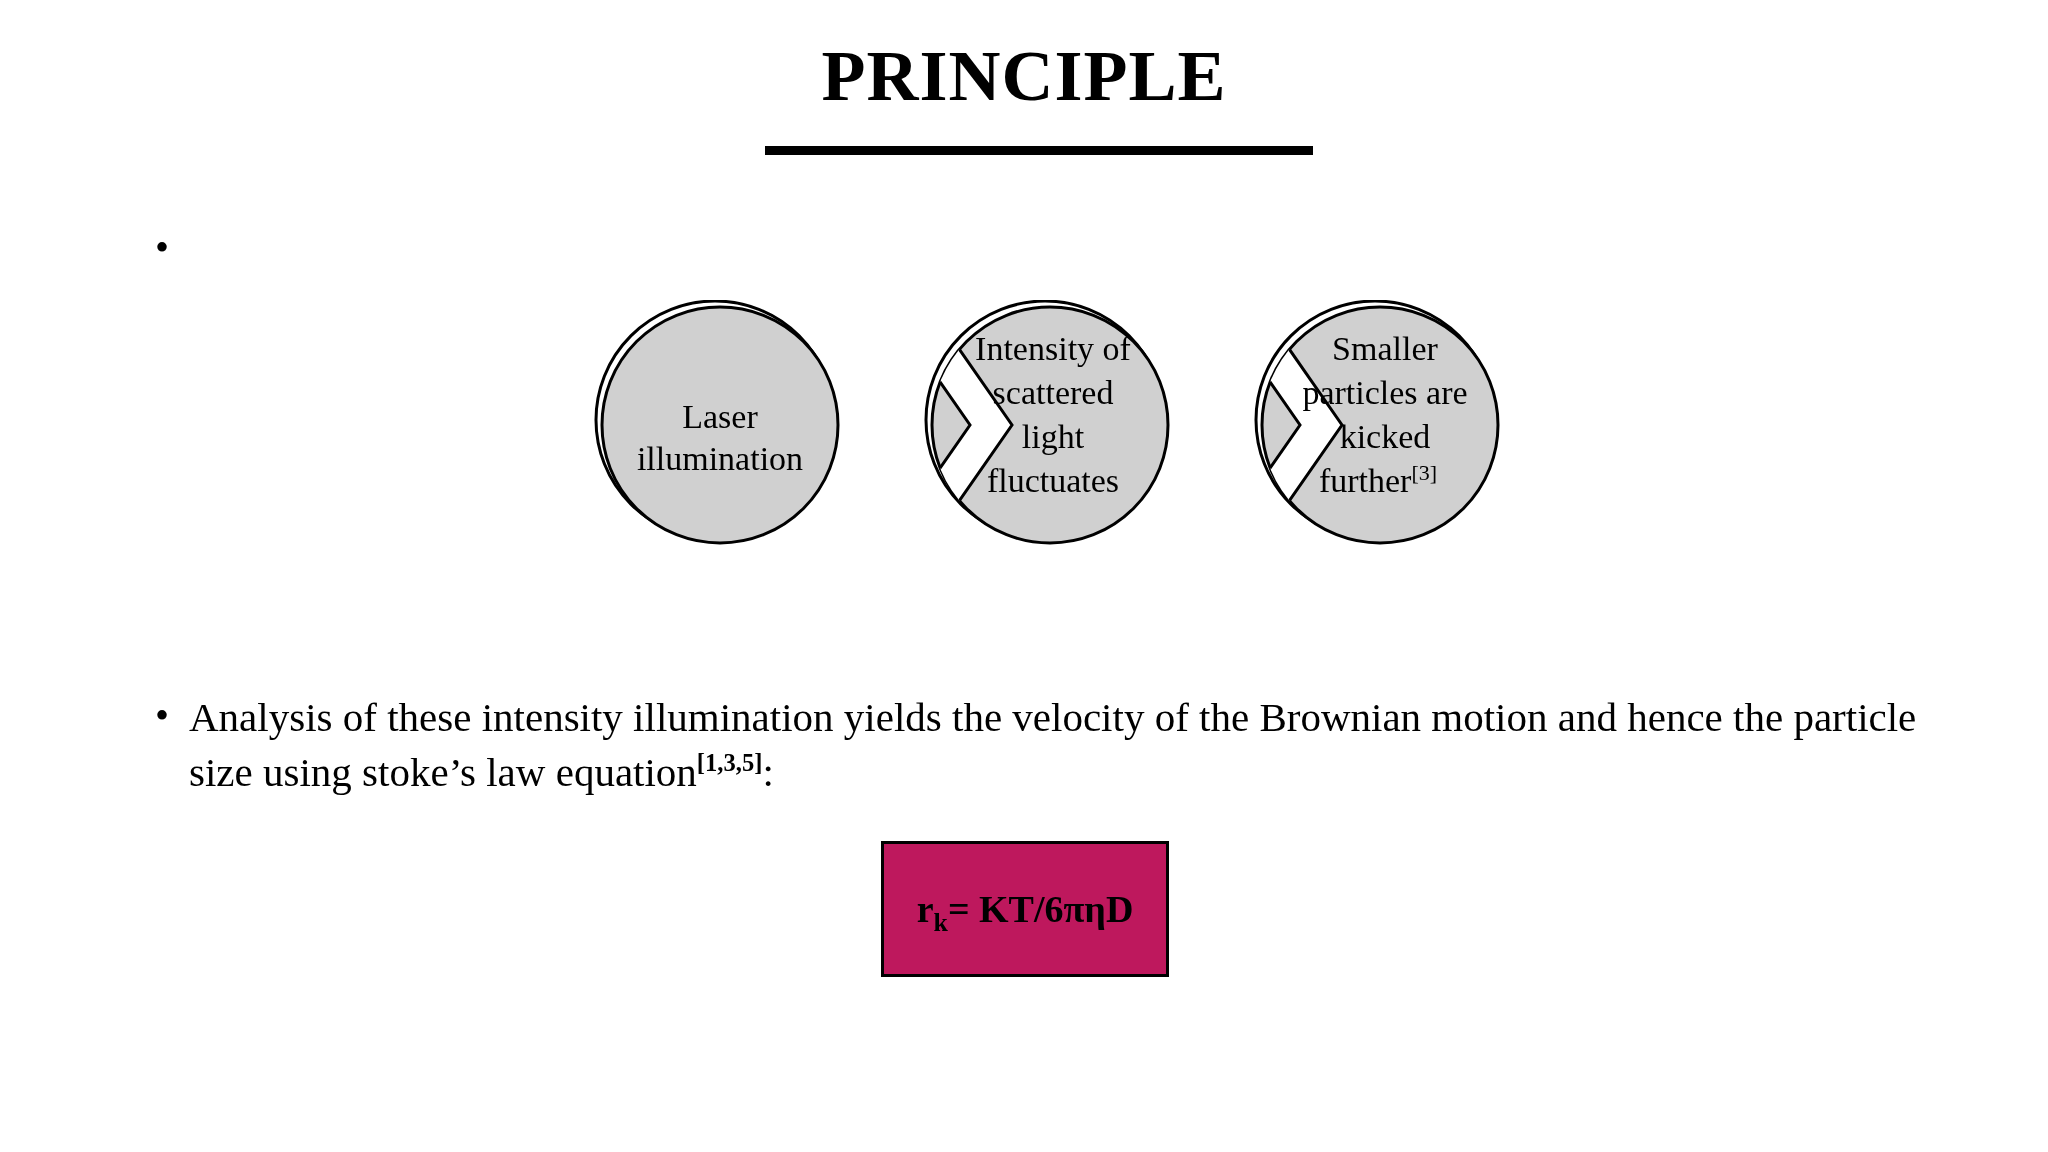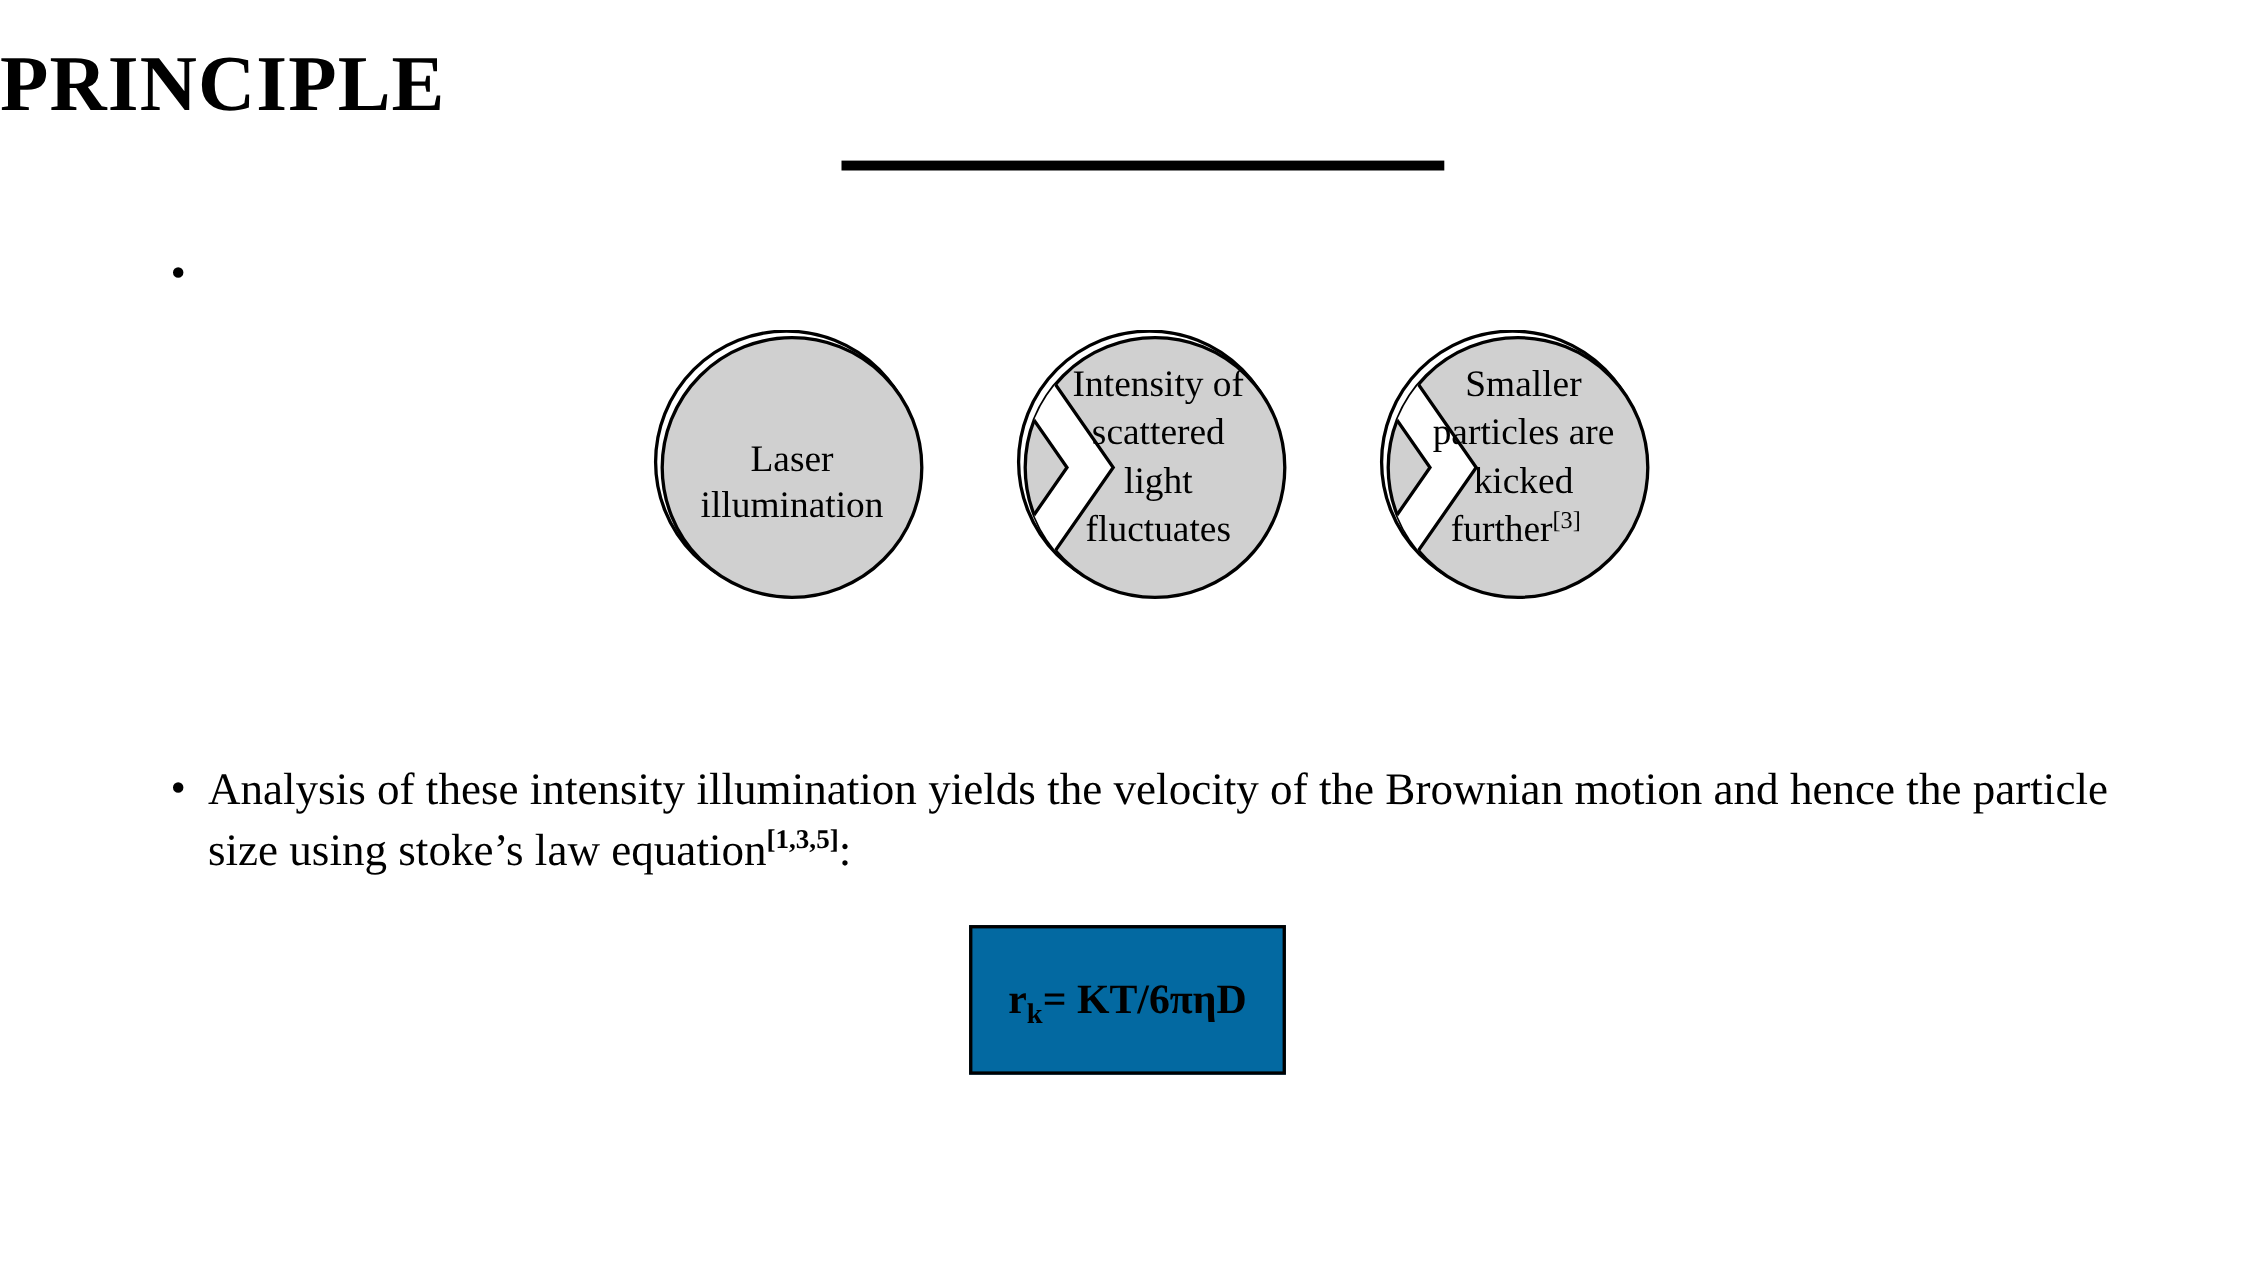--- a/index.html
+++ b/index.html
@@ -15,20 +15,21 @@
     font-family: "Liberation Serif", "DejaVu Serif", serif;
     color: #000000;
   }
 
   
   #slide-title {
     position: absolute;
     left: 0;
     top: 40px;
     width: 2048px;
+    text-align: center;
     font-size: 72px;
     font-weight: bold;
     line-height: 1.0;
     letter-spacing: 1px;
   }
   #title-underline {
     position: absolute;
     left: 765px;
     top: 146px;
     width: 548px;
@@ -82,21 +83,21 @@
 
   
   #formula-box {
     position: absolute;
     left: 881px;
     top: 841px;
     width: 288px;
     height: 136px;
     border: 3px solid #000000;
     box-sizing: border-box;
-    background: #0369a1;
+    background: #be185d;
     display: flex;
     align-items: center;
     justify-content: center;
   }
   #formula-text {
     font-size: 38px;
     font-weight: bold;
     letter-spacing: 0px;
     white-space: nowrap;
   }

